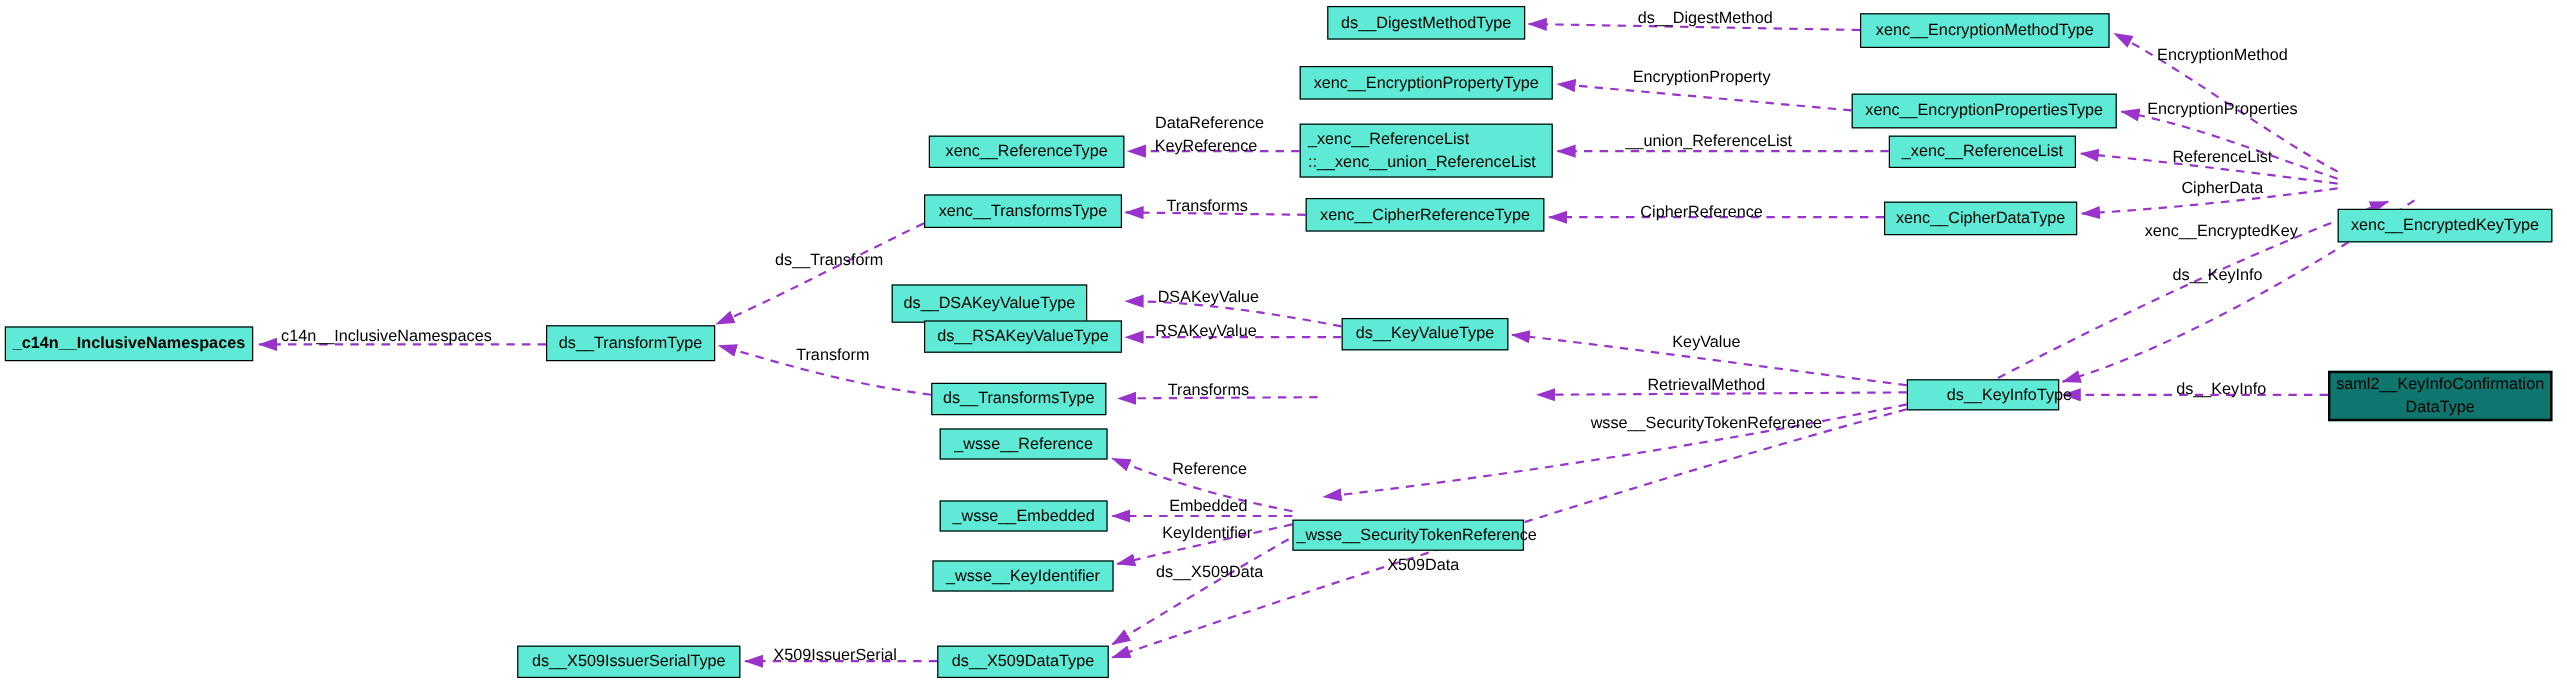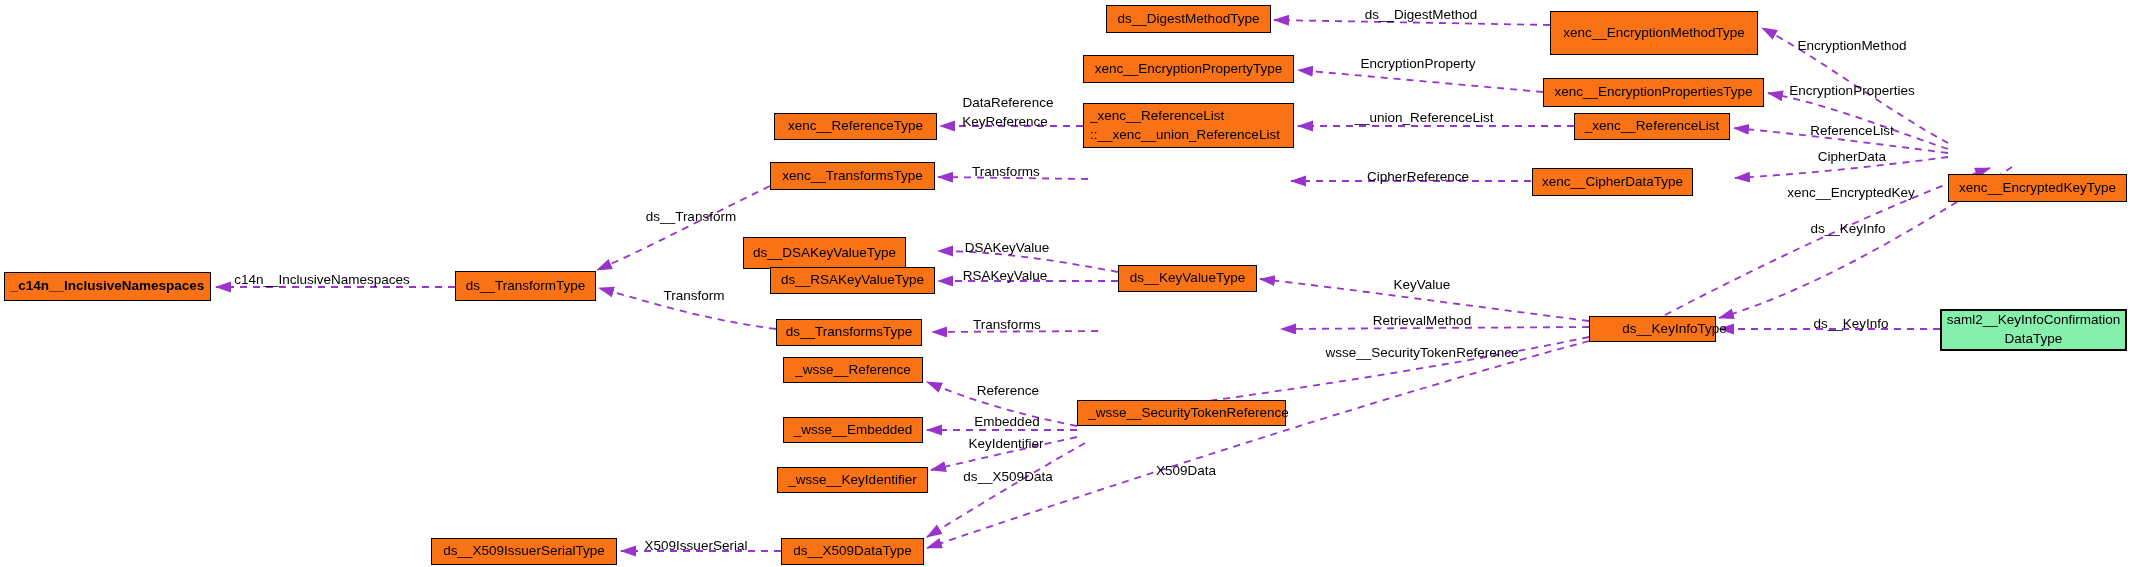--- a/index.html
+++ b/index.html
@@ -1,33 +1,33 @@
 <!DOCTYPE html>
 <html><head>
 <meta charset="utf-8">
 <style>
   html,body{margin:0;padding:0;background:#ffffff;}
   #canvas{position:relative;overflow:hidden;font-family:"Liberation Sans",sans-serif;}
   .node{
     position:absolute;
     box-sizing:border-box;
-    background:#f97316;
+    background:#5eead4;
     border:1.5px solid #000000;
     color:#000000;
     font-size:13.5px;
     line-height:1.4;
     display:flex;
     align-items:center;
     justify-content:center;
     text-align:center;
     white-space:pre-line;
     cursor:pointer;
   }
   .node.left{justify-content:flex-start;text-align:left;padding-left:6px;}
-  .node.highlight{background:#86efac;border-width:2.5px;}
+  .node.highlight{background:#0f766e;border-width:2.5px;}
   svg.edges{position:absolute;left:0;top:0;pointer-events:none;}
   svg.edges path.edge{fill:none;stroke-width:1.8;stroke-dasharray:7,6;}
   svg.edges text.edge-label{font-family:"Liberation Sans",sans-serif;font-size:13.5px;fill:#000000;text-anchor:middle;}
 </style>
 </head>
 <body>
 
 <div id="canvas" style="width: 2139px; height: 567px; background: rgb(255, 255, 255);">
     <svg class="edges" width="2139" height="567">
       <defs>
@@ -87,38 +87,39 @@
       <path class="edge" d="M1077,437 C1018,450 978,459 931,470" stroke="#9933cc" marker-end="url(#arrowhead)"></path>
       <text class="edge-label" x="1006" y="448">KeyIdentifier</text>
       <path class="edge" d="M1085,443 C1032,473 976,507 927,537" stroke="#9933cc" marker-end="url(#arrowhead)"></path>
       <text class="edge-label" x="1008" y="481">ds__X509Data</text>
       <path class="edge" d="M1589,341 C1380,397 1090,492 927,548" stroke="#9933cc" marker-end="url(#arrowhead)"></path>
       <text class="edge-label" x="1186" y="475">X509Data</text>
       <path class="edge" d="M781,551 L621,551" stroke="#9933cc" marker-end="url(#arrowhead)"></path>
       <text class="edge-label" x="696" y="550">X509IssuerSerial</text>
     </svg>
     <div class="node" style="left: 1106px; top: 5px; width: 165px; height: 28px;">ds__DigestMethodType</div>
-    <div class="node" style="left: 1550px; top: 11px; width: 208px; height: 44px;">xenc__EncryptionMethodType</div>
+    <div class="node" style="left: 1550px; top: 11px; width: 208px; height: 29px;">xenc__EncryptionMethodType</div>
     <div class="node" style="left: 1083px; top: 55px; width: 211px; height: 28px;">xenc__EncryptionPropertyType</div>
     <div class="node" style="left: 1543px; top: 78px; width: 221px; height: 29px;">xenc__EncryptionPropertiesType</div>
     <div class="node" style="left: 774px; top: 113px; width: 163px; height: 27px;">xenc__ReferenceType</div>
     <div class="node left" style="left: 1083px; top: 103px; width: 211px; height: 45px;">_xenc__ReferenceList
 ::__xenc__union_ReferenceList</div>
     <div class="node" style="left: 1574px; top: 113px; width: 156px; height: 27px;">_xenc__ReferenceList</div>
     <div class="node" style="left: 1948px; top: 138px; width: 179px; height: 28px; margin-top: 36px;">xenc__EncryptedKeyType</div>
     <div class="node" style="left: 770px; top: 162px; width: 165px; height: 28px;">xenc__TransformsType</div>
-    <div class="node" style="left: 1532px; top: 168px; width: 161px; height: 28px;">xenc__CipherDataType</div>
+    <div class="node" style="left: 1088px; top: 165px; width: 199px; height: 28px;">xenc__CipherReferenceType</div>
+    <div class="node" style="left: 1570px; top: 168px; width: 161px; height: 28px;">xenc__CipherDataType</div>
     <div class="node" style="left: 743px; top: 237px; width: 163px; height: 32px;">ds__DSAKeyValueType</div>
     <div class="node" style="left: 770px; top: 267px; width: 165px; height: 27px;">ds__RSAKeyValueType</div>
     <div class="node" style="left: 1118px; top: 265px; width: 139px; height: 27px;">ds__KeyValueType</div>
     <div class="node" style="left: 4px; top: 272px; width: 207px; height: 29px; font-weight: bold;">_c14n__InclusiveNamespaces</div>
     <div class="node" style="left: 455px; top: 271px; width: 141px; height: 30px;">ds__TransformType</div>
     <div class="node" style="left: 776px; top: 319px; width: 146px; height: 27px;">ds__TransformsType</div>
     <div class="node" style="left: 1589px; top: 316px; width: 127px; height: 26px; padding-left: 44px;">ds__KeyInfoType</div>
     <div class="node highlight" style="left: 1940px; top: 309px; width: 187px; height: 42px;">saml2__KeyInfoConfirmation
 DataType</div>
     <div class="node" style="left: 783px; top: 357px; width: 140px; height: 26px;">_wsse__Reference</div>
     <div class="node" style="left: 783px; top: 417px; width: 140px; height: 26px;">_wsse__Embedded</div>
-    <div class="node" style="left: 1077px; top: 400px; width: 209px; height: 26px; padding-left: 14px;">_wsse__SecurityTokenReference</div>
+    <div class="node" style="left: 1077px; top: 433px; width: 193px; height: 26px; padding-left: 14px;">_wsse__SecurityTokenReference</div>
     <div class="node" style="left: 777px; top: 467px; width: 151px; height: 26px;">_wsse__KeyIdentifier</div>
     <div class="node" style="left: 431px; top: 538px; width: 186px; height: 27px;">ds__X509IssuerSerialType</div>
     <div class="node" style="left: 781px; top: 538px; width: 143px; height: 27px;">ds__X509DataType</div>
   </div>
 
 </body></html>

